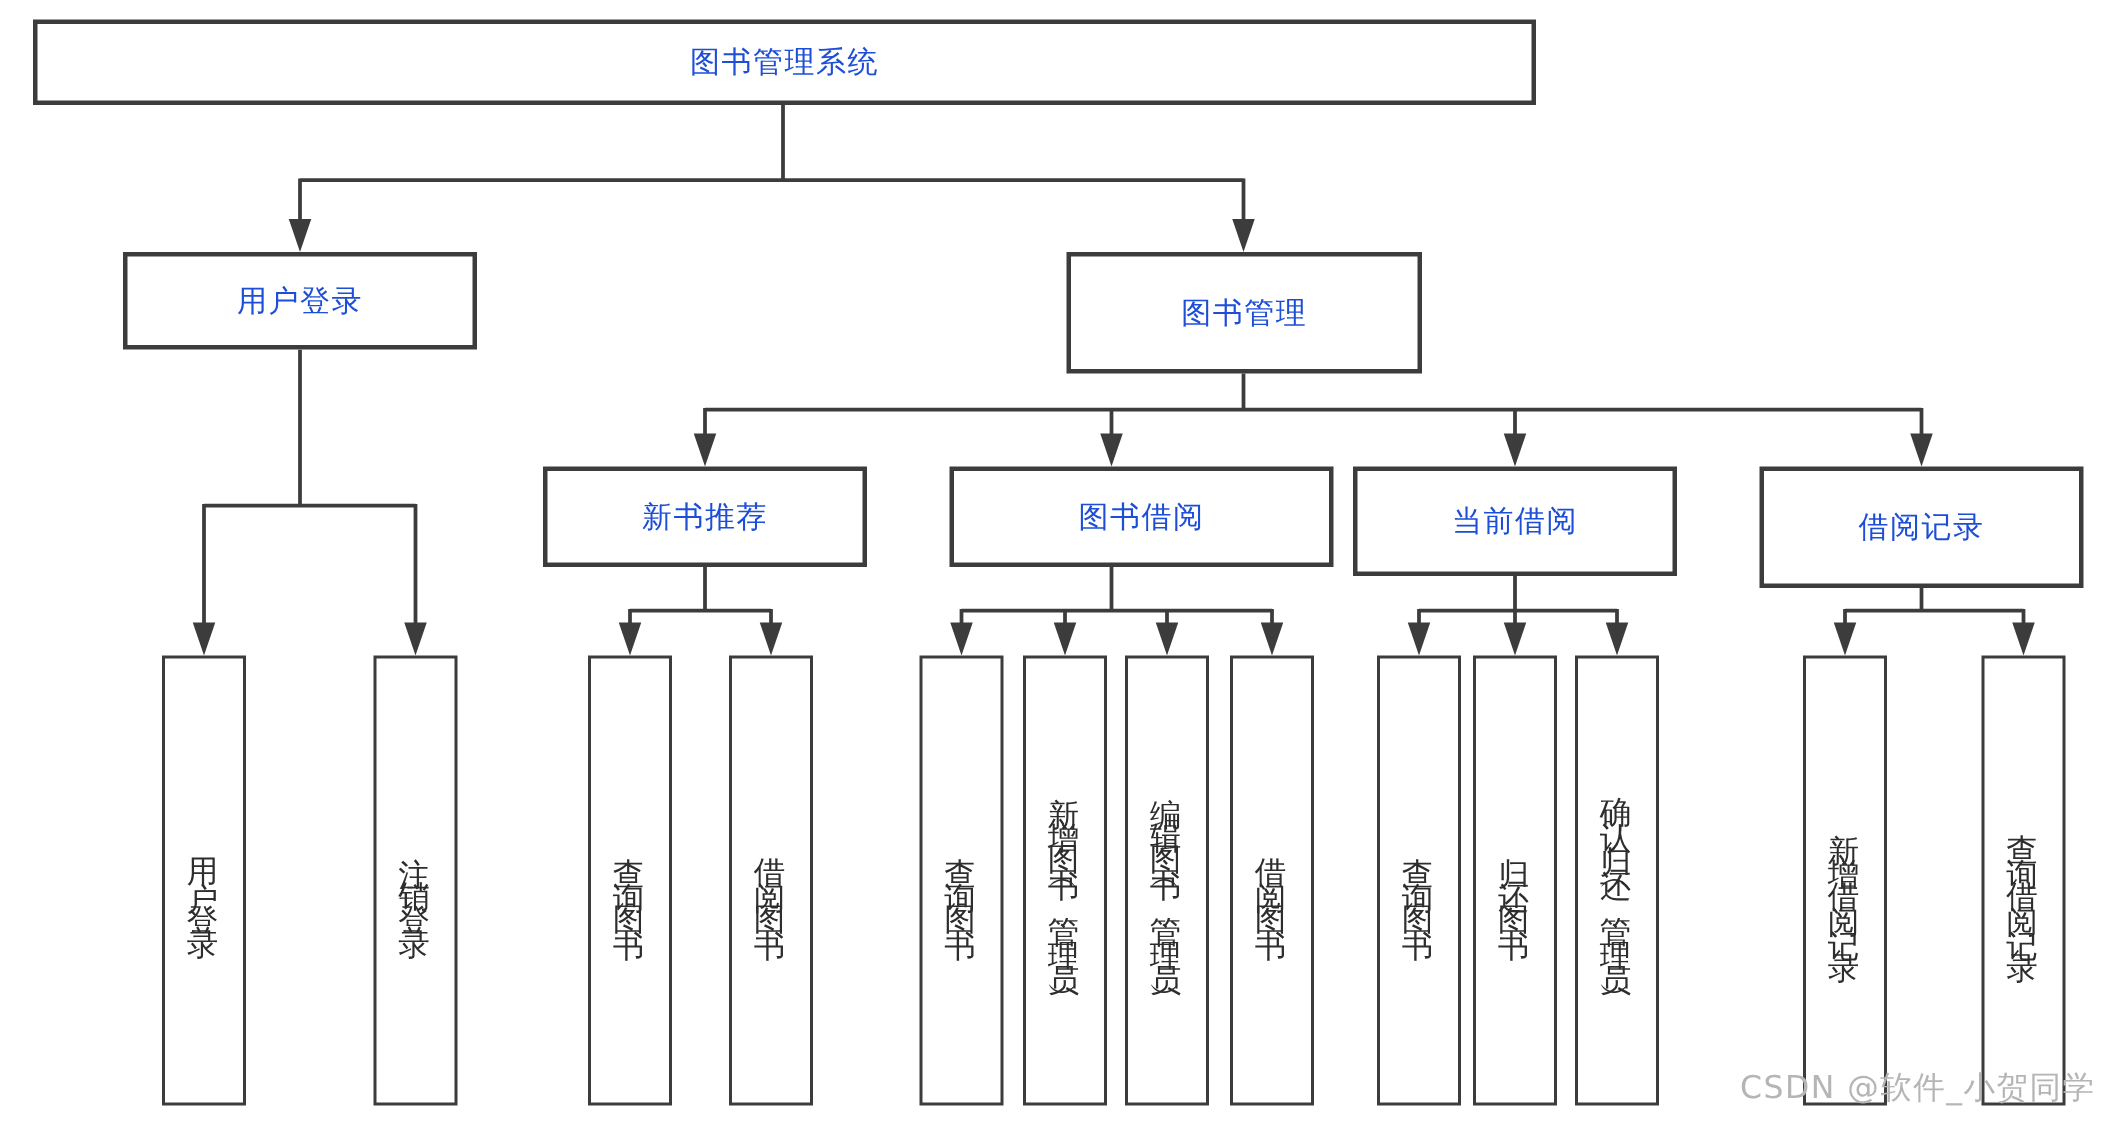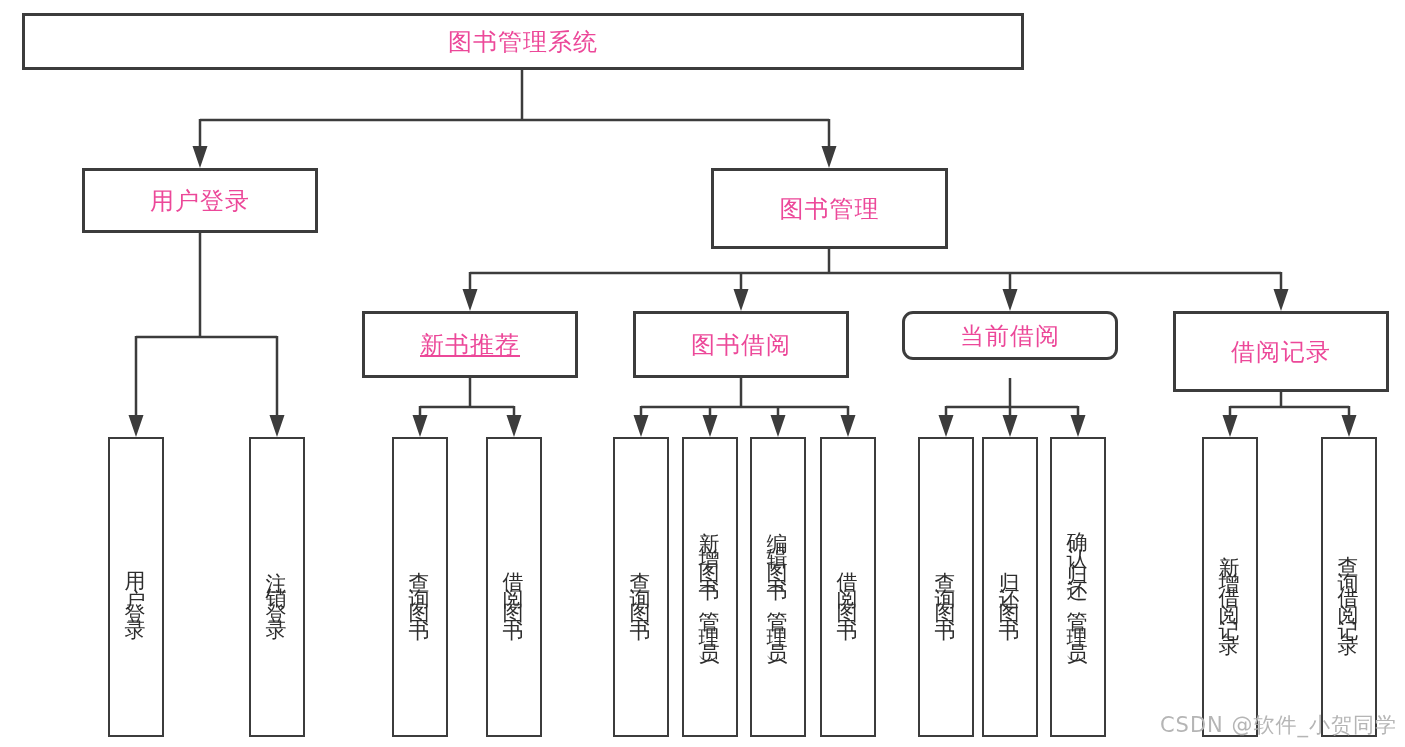--- a/index.html
+++ b/index.html
@@ -5,21 +5,21 @@
   html,body { margin:0; padding:0; background:#ffffff; }
   body { font-family:"DejaVu Sans","Liberation Sans",sans-serif; }
   .canvas {
     position:relative; width:1405px; height:747px; background:#ffffff; overflow:hidden;
   }
   .connector-layer { position:absolute; left:0; top:0; width:1405px; height:747px; }
   .box {
     position:absolute; box-sizing:border-box;
     border:3px solid #3c3c3c; background:#ffffff;
     display:flex; align-items:center; justify-content:center;
-    color:#ec4899; font-size:24px; letter-spacing:1px; white-space:nowrap;
+    color:#1d4ed8; font-size:20px; letter-spacing:1px; white-space:nowrap;
   }
   .leaf {
     position:absolute; box-sizing:border-box;
     border:2.5px solid #3c3c3c; background:#ffffff;
     top:437px; width:56px; height:300px;
     writing-mode:vertical-lr; text-orientation:mixed;
     text-align:center; line-height:50px;
     color:#2d2d2d; font-size:21px; letter-spacing:16px;
   }
   .watermark {
@@ -85,23 +85,23 @@
              M1070.5 415 H1085.5 L1078 437 Z
              M1222.5 415 H1237.5 L1230 437 Z
              M1341.5 415 H1356.5 L1349 437 Z"></path>
   </svg>
 
   <div class="box" style="left:22px; top:13px; width:1002px; height:57px;">图书管理系统</div>
 
   <div class="box" style="left:82px; top:168px; width:236px; height:65px;">用户登录</div>
   <div class="box" style="left:711px; top:168px; width:237px; height:81px;">图书管理</div>
 
-  <div class="box" style="left:362px; top:311px; width:216px; height:67px;text-decoration:underline;">新书推荐</div>
-  <div class="box" style="left:633px; top:311px; width:216px; height:67px;">图书借阅</div>
-  <div class="box" style="left:902px; top:311px; width:216px; height:49px;border-radius:11px;">当前借阅</div>
+  <div class="box" style="left:362px; top:311px; width:216px; height:67px;">新书推荐</div>
+  <div class="box" style="left:633px; top:311px; width:256px; height:67px;">图书借阅</div>
+  <div class="box" style="left:902px; top:311px; width:216px; height:73px;">当前借阅</div>
   <div class="box" style="left:1173px; top:311px; width:216px; height:81px;">借阅记录</div>
 
   <div class="leaf" style="left:108px;">用户登录</div>
   <div class="leaf" style="left:249px;">注销登录</div>
 
   <div class="leaf" style="left:392px;">查询图书</div>
   <div class="leaf" style="left:486px;">借阅图书</div>
 
   <div class="leaf" style="left:613px;">查询图书</div>
   <div class="leaf" style="left:682px;">新增图书（管理员）</div>

